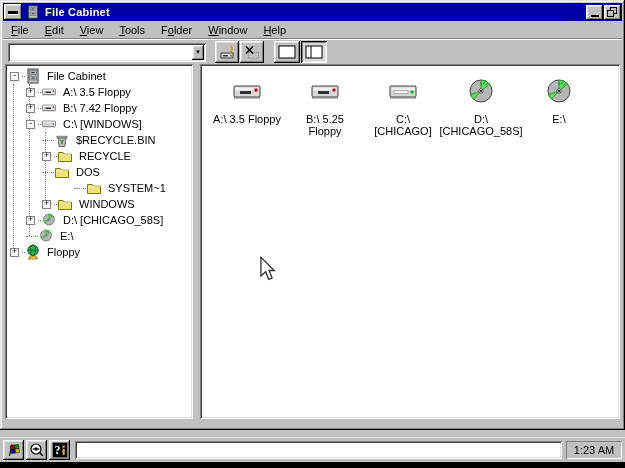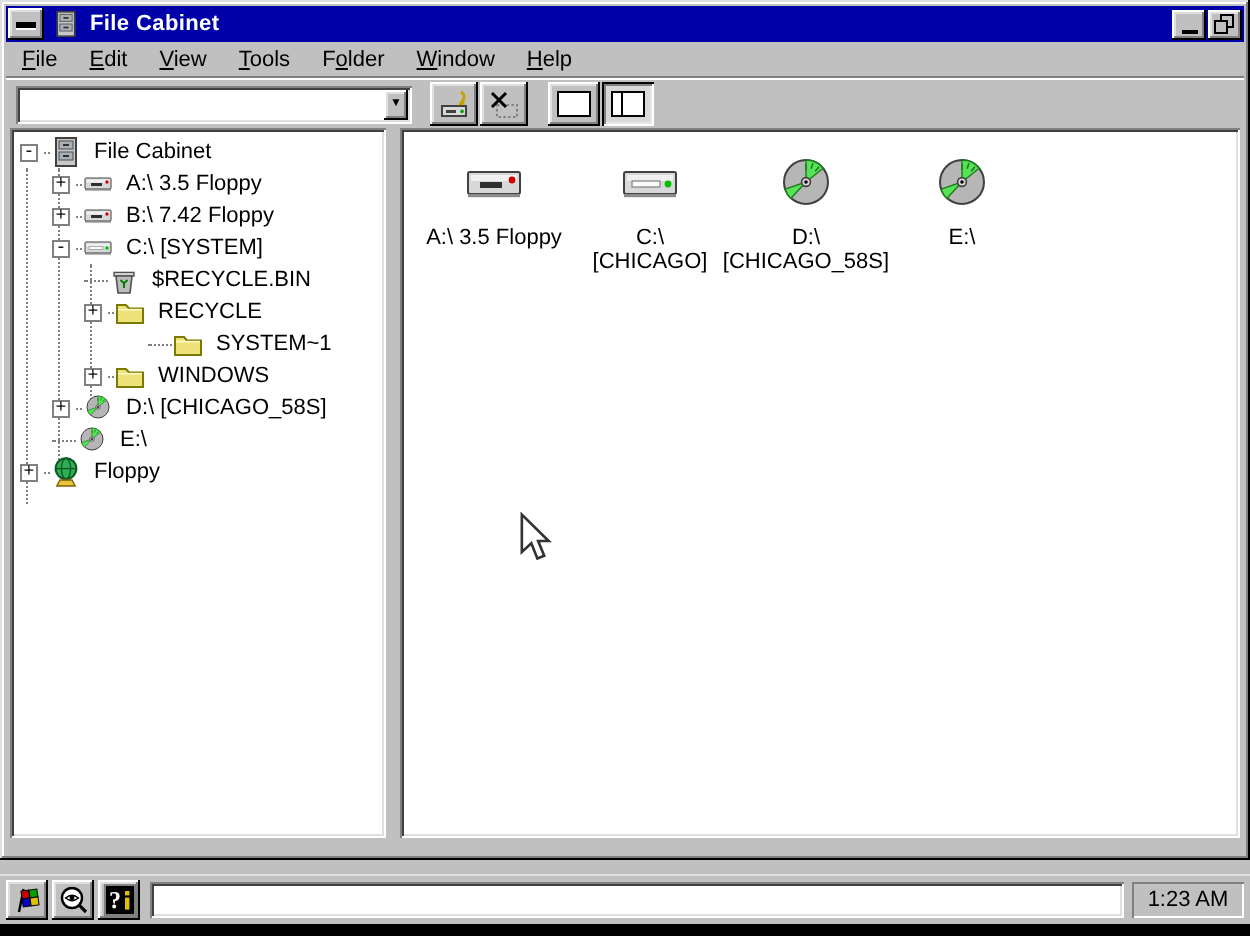--- a/index.html
+++ b/index.html
@@ -205,21 +205,21 @@
             <span class="hstub" style="width: 3px;"></span>
             <span class="icn ticn">
               <svg width="16" height="16" viewBox="0 0 32 32">
                 <rect x="3" y="10" width="26" height="11" rx="1" fill="#d8d8d8" stroke="#404040"></rect>
                 <rect x="4.5" y="11.5" width="23" height="3" fill="#efefef"></rect>
                 <rect x="7" y="14.5" width="14" height="3" fill="#fafafa" stroke="#808080" stroke-width="0.6"></rect>
                 <circle cx="25" cy="16" r="1.7" fill="#00c000"></circle>
                 <rect x="3" y="21" width="26" height="1.6" fill="#8a8a8a"></rect>
               </svg>
             </span>
-            <span class="tlabel">C:\ [SYSTEM]</span>
+            <span class="tlabel">C:\ [WINDOWS]</span>
           </div>
           <div class="tree-row" style="padding-left: 35px;">
             <span class="hstub"></span>
             <span class="icn ticn">
               <svg width="16" height="16" viewBox="0 0 16 16">
                 <rect x="3" y="4.2" width="10" height="1.8" fill="#d8d8d8" stroke="#505050" stroke-width="0.7"></rect>
                 <path d="M4 6 L12 6 L11 14.5 L5 14.5 Z" fill="#bcbcbc" stroke="#505050" stroke-width="0.8"></path>
                 <path d="M6.2 8 L8 9.6 L9.8 8 M8 9.6 L8 12" stroke="#008000" stroke-width="1" fill="none"></path>
               </svg>
             </span>
@@ -228,20 +228,30 @@
           <div class="tree-row" style="padding-left: 35px;">
             <span class="tbox">+</span>
             <span class="hstub" style="width: 3px;"></span>
             <span class="icn ticn">
               <svg width="16" height="16" viewBox="0 0 16 16">
                 <path d="M1.5 4.5 L6 4.5 L7.5 6.2 L14.5 6.2 L14.5 13.5 L1.5 13.5 Z" fill="#efe27a" stroke="#7a7a00"></path>
                 <path d="M2 6.8 L14 6.8" stroke="#fff8c8" stroke-width="0.8"></path>
               </svg>
             </span>
             <span class="tlabel">RECYCLE</span>
+          </div>
+          <div class="tree-row" style="padding-left: 35px;">
+            <span class="hstub"></span>
+            <span class="icn ticn">
+              <svg width="16" height="16" viewBox="0 0 16 16">
+                <path d="M1.5 4.5 L6 4.5 L7.5 6.2 L14.5 6.2 L14.5 13.5 L1.5 13.5 Z" fill="#efe27a" stroke="#7a7a00"></path>
+                <path d="M2 6.8 L14 6.8" stroke="#fff8c8" stroke-width="0.8"></path>
+              </svg>
+            </span>
+            <span class="tlabel">DOS</span>
           </div>
           <div class="tree-row" style="padding-left: 35px; margin-left: 32px;">
             <span class="hstub"></span>
             <span class="icn ticn">
               <svg width="16" height="16" viewBox="0 0 16 16">
                 <path d="M1.5 4.5 L6 4.5 L7.5 6.2 L14.5 6.2 L14.5 13.5 L1.5 13.5 Z" fill="#efe27a" stroke="#7a7a00"></path>
                 <path d="M2 6.8 L14 6.8" stroke="#fff8c8" stroke-width="0.8"></path>
               </svg>
             </span>
             <span class="tlabel">SYSTEM~1</span>
@@ -308,20 +318,32 @@
             <span class="icn ">
               <svg width="32" height="32" viewBox="0 0 32 32">
                 <rect x="3" y="10" width="26" height="11" rx="1" fill="#d8d8d8" stroke="#404040"></rect>
                 <rect x="4.5" y="11.5" width="23" height="3" fill="#efefef"></rect>
                 <rect x="9" y="15" width="11" height="3" fill="#303030"></rect>
                 <circle cx="25" cy="14" r="1.7" fill="#d00000"></circle>
                 <rect x="3" y="21" width="26" height="1.6" fill="#8a8a8a"></rect>
               </svg>
             </span>
             <div class="ilabel">A:\ 3.5 Floppy</div>
+          </div>
+          <div class="icon-item">
+            <span class="icn ">
+              <svg width="32" height="32" viewBox="0 0 32 32">
+                <rect x="3" y="10" width="26" height="11" rx="1" fill="#d8d8d8" stroke="#404040"></rect>
+                <rect x="4.5" y="11.5" width="23" height="3" fill="#efefef"></rect>
+                <rect x="9" y="15" width="11" height="3" fill="#303030"></rect>
+                <circle cx="25" cy="14" r="1.7" fill="#d00000"></circle>
+                <rect x="3" y="21" width="26" height="1.6" fill="#8a8a8a"></rect>
+              </svg>
+            </span>
+            <div class="ilabel">B:\ 5.25<br>Floppy</div>
           </div>
           <div class="icon-item">
             <span class="icn ">
               <svg width="32" height="32" viewBox="0 0 32 32">
                 <rect x="3" y="10" width="26" height="11" rx="1" fill="#d8d8d8" stroke="#404040"></rect>
                 <rect x="4.5" y="11.5" width="23" height="3" fill="#efefef"></rect>
                 <rect x="7" y="14.5" width="14" height="3" fill="#fafafa" stroke="#808080" stroke-width="0.6"></rect>
                 <circle cx="25" cy="16" r="1.7" fill="#00c000"></circle>
                 <rect x="3" y="21" width="26" height="1.6" fill="#8a8a8a"></rect>
               </svg>

